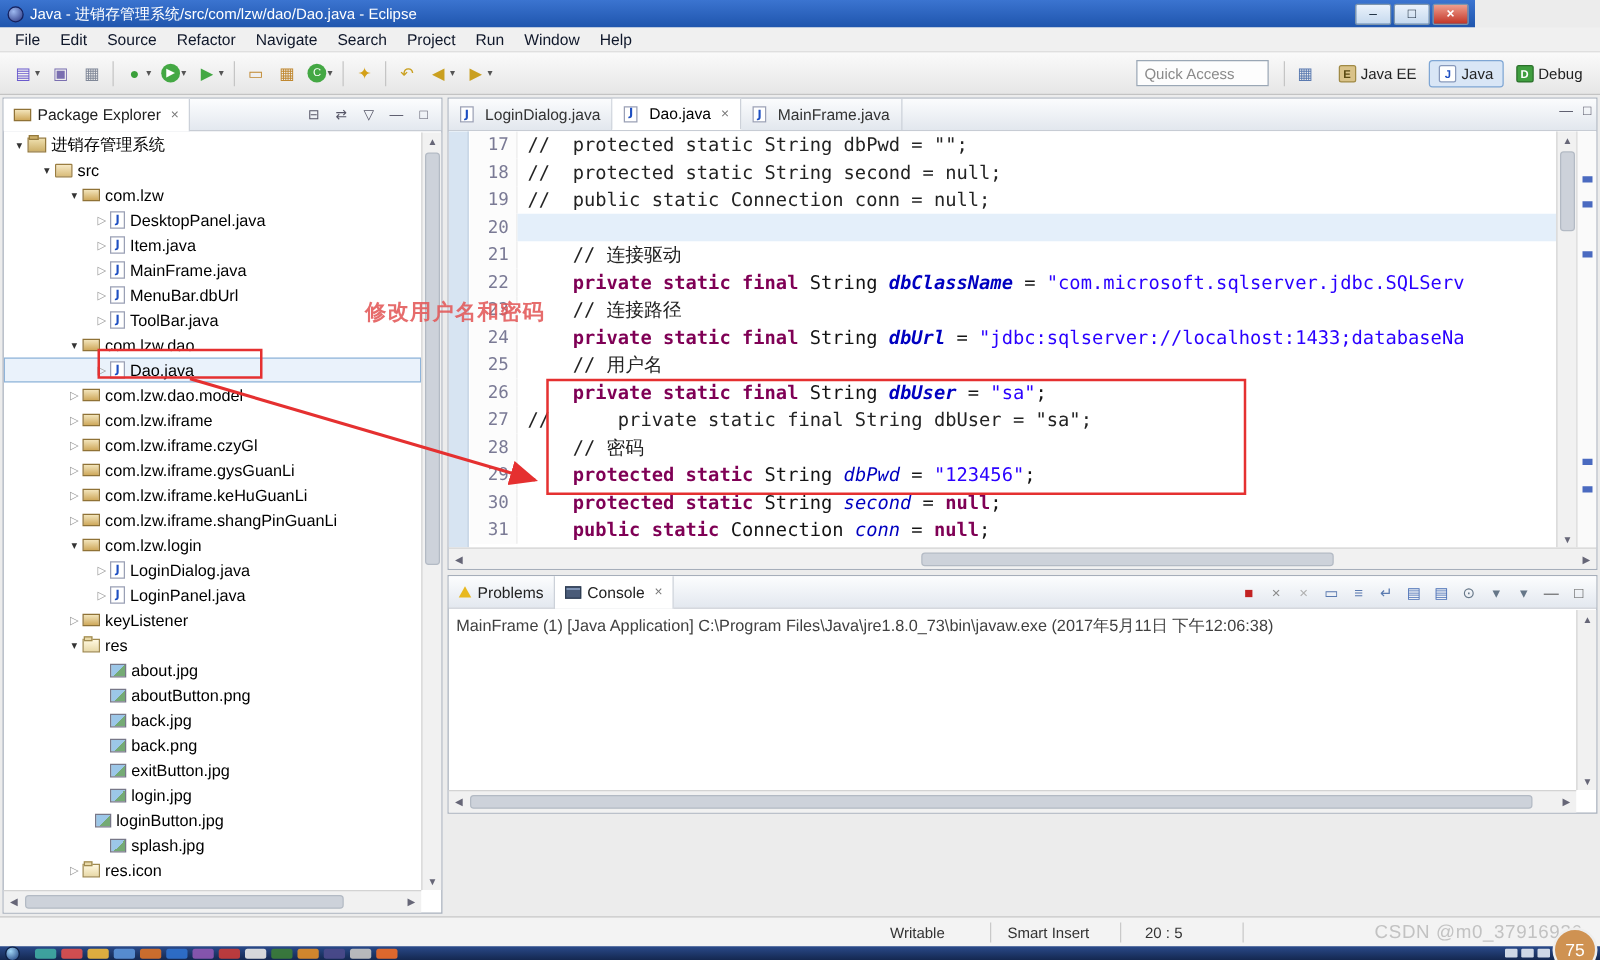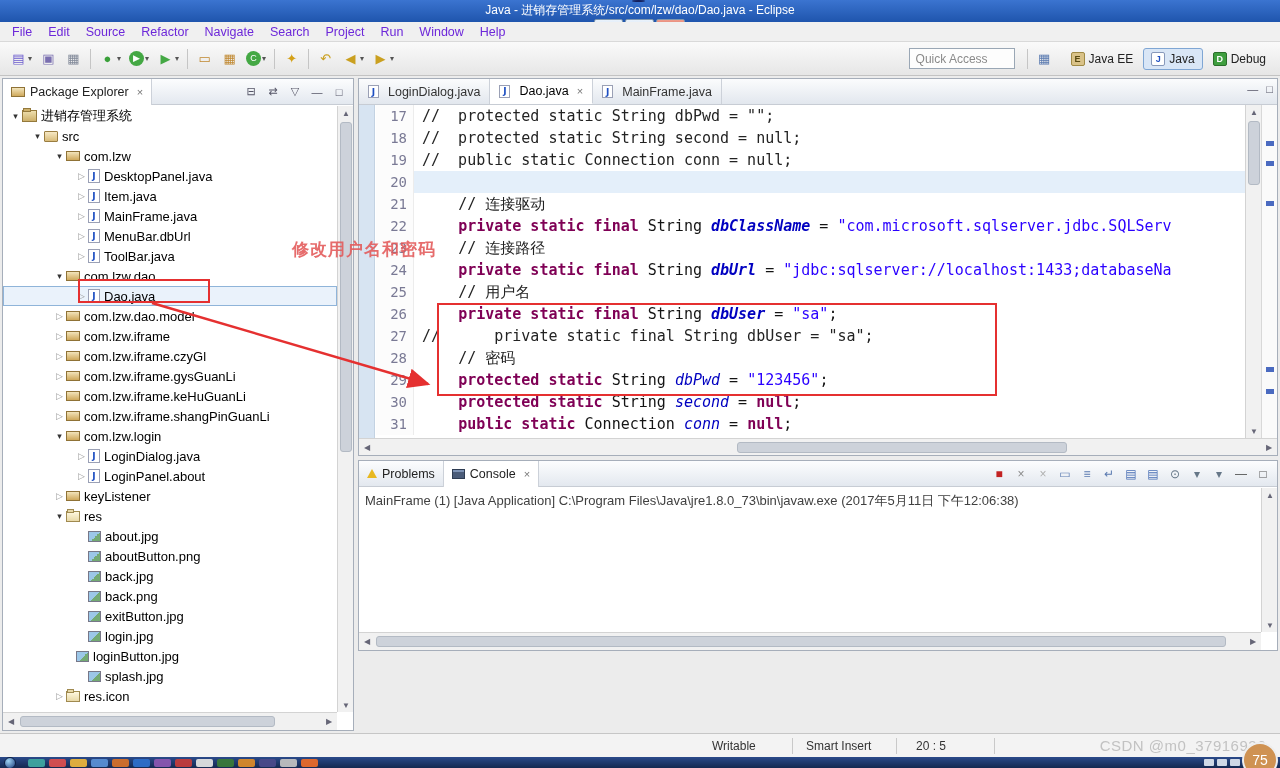--- a/index.html
+++ b/index.html
@@ -1,33 +1,33 @@
 <!DOCTYPE html>
 <html><head>
 <meta charset="utf-8">
 <style>
   * { box-sizing: border-box; margin: 0; padding: 0; }
   html,body { width:1280px; height:768px; overflow:hidden; font-family:"Liberation Sans",sans-serif; background:#ececec; }
   #screen { position:relative; width:1280px; height:768px; overflow:hidden; background:#ececec; }
 
   
-  .titlebar { position:absolute; left:0; top:0; width:1280px; height:22px;
-    background:linear-gradient(#3b74d0,#1f55ad); display:flex; align-items:center; padding:0 4px;flex-direction:column; }
+  .titlebar { position:absolute; left:0; top:0; width:1180px; height:22px;
+    background:linear-gradient(#3b74d0,#1f55ad); display:flex; align-items:center; padding:0 4px; }
   .app-icon { width:13px; height:13px; border-radius:50%; margin:0 5px 0 2px;
     background:radial-gradient(circle at 35% 30%, #9db8ef, #27337f); border:1px solid #15205c; }
   .wtitle { color:#fff; font-size:12px; white-space:nowrap; flex:1; }
   .wctrls { display:flex; gap:2px; margin-right:1px; }
   .wbtn { width:29px; height:17px; display:flex; align-items:center; justify-content:center;
     font-size:11px; color:#123; background:linear-gradient(#eaf2fb,#c6d9ee); border:1px solid #7e96ad; border-radius:2px; }
   .wbtn.close { background:linear-gradient(#ef9e8e,#c23527); color:#fff; font-weight:bold; }
 
   
   .menubar { position:absolute; left:0; top:22px; width:1280px; height:20px; background:#f0f0f0;
     border-bottom:1px solid #d9d9d9; display:flex; align-items:center; padding-left:4px; }
-  .menu-item { font-size:12.5px; color:#6d28d9; padding:12px 8px; cursor:default; }
+  .menu-item { font-size:12.5px; color:#0f172a; padding:12px 8px; cursor:default; }
 
   
   .toolbar { position:absolute; left:0; top:42px; width:1280px; height:34px;
     background:linear-gradient(#fafafa,#e6e6e6); border-bottom:1px solid #c3c3c3;
     display:flex; align-items:center; padding:0 6px; }
   .ticons { display:flex; align-items:center; }
   .tbtn { height:24px; padding:2px 3px; display:inline-flex; align-items:center; border-radius:3px; border:1px solid transparent; }
   .tico { width:17px; height:17px; display:inline-flex; align-items:center; justify-content:center; font-size:13px; line-height:1; }
   .tico.circ { width:15px; height:15px; border-radius:50%; font-size:9px; color:#fff; }
   .dd { font-size:8px; color:#555; margin-left:1px; }
@@ -363,21 +363,21 @@
           <span class="tlabel">com.lzw.login</span>
         </div>
         <div class="trow" style="padding-left: 72px;">
           <span class="tarrow col">▷</span>
           <span class="ticon ti-jf">J</span>
           <span class="tlabel">LoginDialog.java</span>
         </div>
         <div class="trow" style="padding-left: 72px;">
           <span class="tarrow col">▷</span>
           <span class="ticon ti-jf">J</span>
-          <span class="tlabel">LoginPanel.about</span>
+          <span class="tlabel">LoginPanel.java</span>
         </div>
         <div class="trow" style="padding-left: 50px;">
           <span class="tarrow col">▷</span>
           <span class="ticon ti-pkg"></span>
           <span class="tlabel">keyListener</span>
         </div>
         <div class="trow" style="padding-left: 50px;">
           <span class="tarrow">▾</span>
           <span class="ticon ti-folder"></span>
           <span class="tlabel">res</span>

